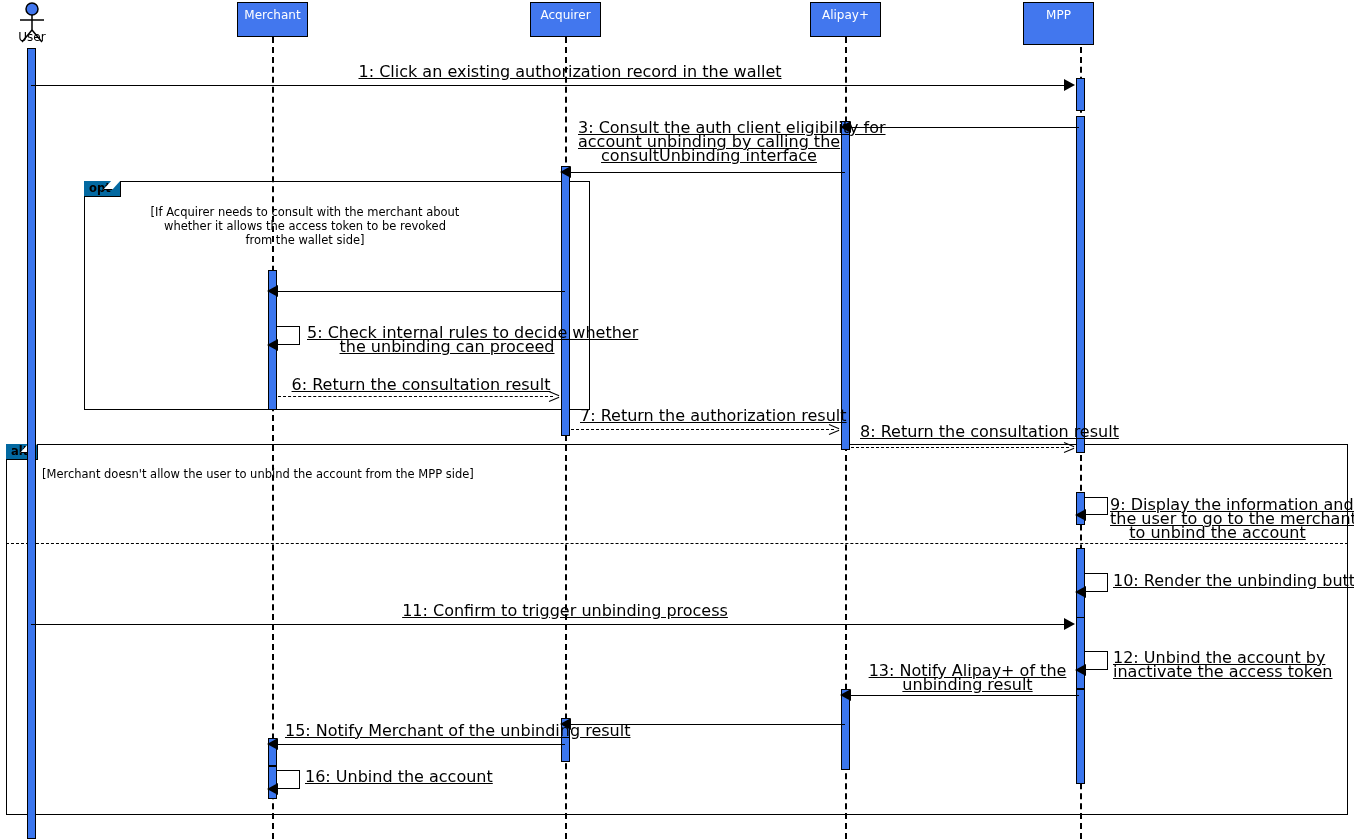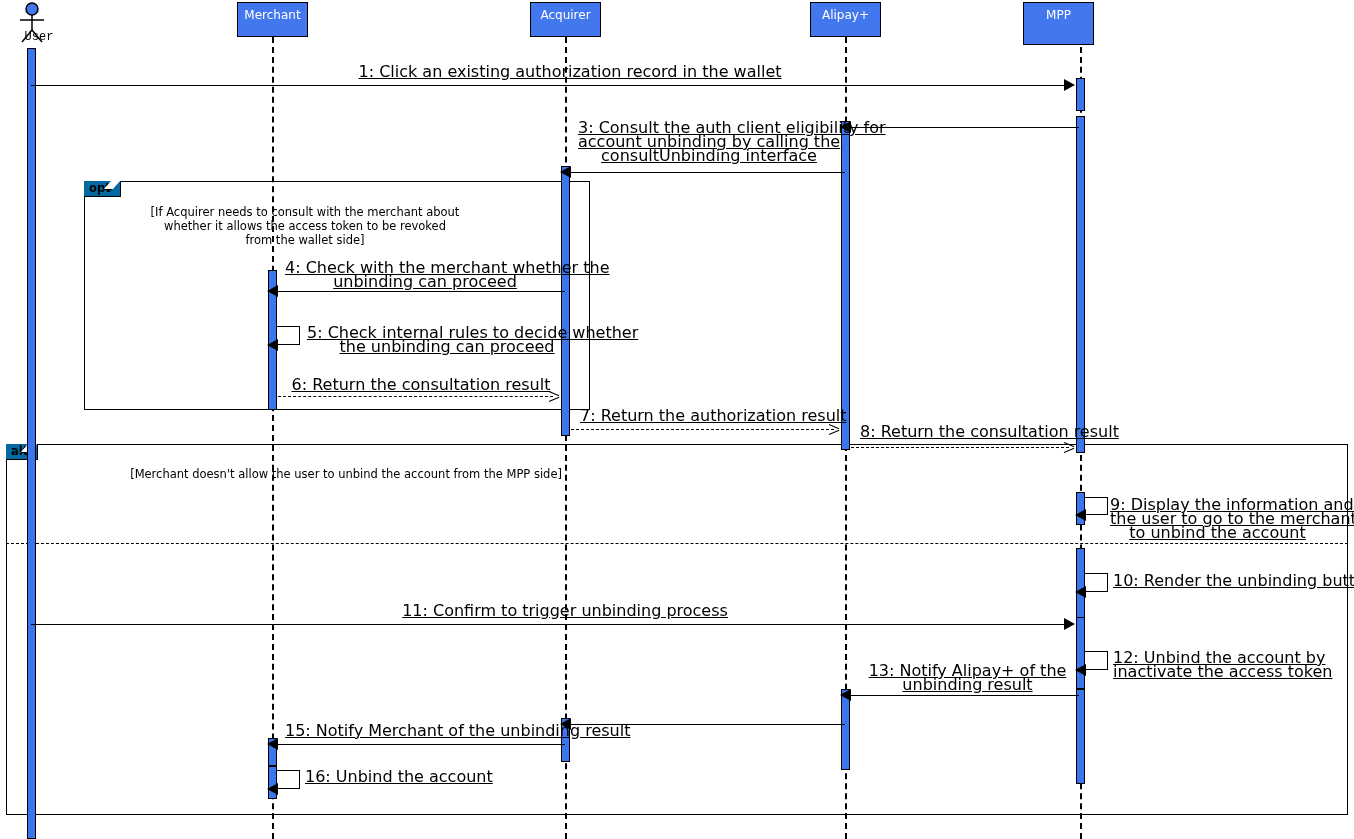--- a/index.html
+++ b/index.html
@@ -54,36 +54,36 @@
 
   <div class="actor" style="left:12px;top:2px;width:40px;height:42px;">
     <svg width="40" height="42" viewBox="0 0 40 42">
       <circle cx="20" cy="7" r="6" fill="#4277EE" stroke="#000" stroke-width="1.5"></circle>
       <line x1="20" y1="13" x2="20" y2="28" stroke="#000" stroke-width="1.5"></line>
       <line x1="8" y1="18" x2="32" y2="18" stroke="#000" stroke-width="1.5"></line>
       <line x1="20" y1="28" x2="10" y2="40" stroke="#000" stroke-width="1.5"></line>
       <line x1="20" y1="28" x2="30" y2="40" stroke="#000" stroke-width="1.5"></line>
     </svg>
   </div>
-  <div class="actor-label" style="left:18px;top:30px;width:42px;font-family:Liberation Mono, monospace;">User</div>
+  <div class="actor-label" style="left:11px;top:30px;width:42px;">User</div>
 
   <div class="phead" style="left:237px;top:2px;width:71px;height:35px;">Merchant</div>
   <div class="phead" style="left:530px;top:2px;width:71px;height:35px;">Acquirer</div>
   <div class="phead" style="left:810px;top:2px;width:71px;height:35px;">Alipay+</div>
   <div class="phead" style="left:1023px;top:2px;width:71px;height:43px;">MPP</div>
 
   <div class="frag" style="left:84px;top:181px;width:506px;height:229px;"></div>
   <div class="fragtag" style="left:84px;top:181px;">opt</div>
   <div class="guard" style="left:122px;top:205px;width:366px;">[If Acquirer needs to consult with the merchant about
 whether it allows the access token to be revoked
 from the wallet side]</div>
 
   <div class="frag" style="left:6px;top:444px;width:1342px;height:371px;"></div>
   <div class="fragtag" style="left:6px;top:444px;">alt</div>
-  <div class="guard" style="left:42px;top:467px;width:520px;text-align:right;">[Merchant doesn't allow the user to unbind the account from the MPP side]</div>
+  <div class="guard" style="left:42px;top:467px;width:520px;text-align:left;">[Merchant doesn't allow the user to unbind the account from the MPP side]</div>
   <div class="fragdiv" style="left:6px;top:543px;width:1342px;"></div>
 
   <div class="act" style="left:27px;top:48px;height:791px;"></div>
 
   <div class="act" style="left:1076px;top:78px;height:33px;"></div>
   <div class="act" style="left:1076px;top:116px;height:337px;"></div>
   <div class="act" style="left:1076px;top:492px;height:33px;"></div>
   <div class="act" style="left:1076px;top:548px;height:70px;"></div>
   <div class="act" style="left:1076px;top:617px;height:72px;"></div>
   <div class="act" style="left:1076px;top:689px;height:95px;"></div>
@@ -106,22 +106,20 @@
   <div class="arrow left" style="left:840px;top:121px;"></div>
 
   <div class="mline" style="left:571px;top:172px;width:274px;"></div>
   <div class="arrow left" style="left:560px;top:166px;"></div>
   <div class="mlabel" style="left:578px;top:121px;width:262px;">3: Consult the auth client eligibility for
 account unbinding by calling the
 consultUnbinding interface</div>
 
   <div class="mline" style="left:278px;top:291px;width:287px;"></div>
   <div class="arrow left" style="left:267px;top:285px;"></div>
-  <div class="mlabel" style="left:285px;top:261px;width:280px;">4: Check with the merchant whether the
-unbinding can proceed</div>
 
   <div class="selfmsg" style="left:277px;top:326px;width:23px;height:19px;"></div>
   <div class="arrow left" style="left:267px;top:339px;"></div>
   <div class="mlabel" style="left:307px;top:326px;width:280px;">5: Check internal rules to decide whether
 the unbinding can proceed</div>
 
   <div class="mline dashed" style="left:278px;top:396px;width:275px;"></div>
   <div class="arrow ropen" style="left:549px;top:390px;"></div>
   <div class="mlabel" style="left:290px;top:378px;width:262px;">6: Return the consultation result</div>
 

